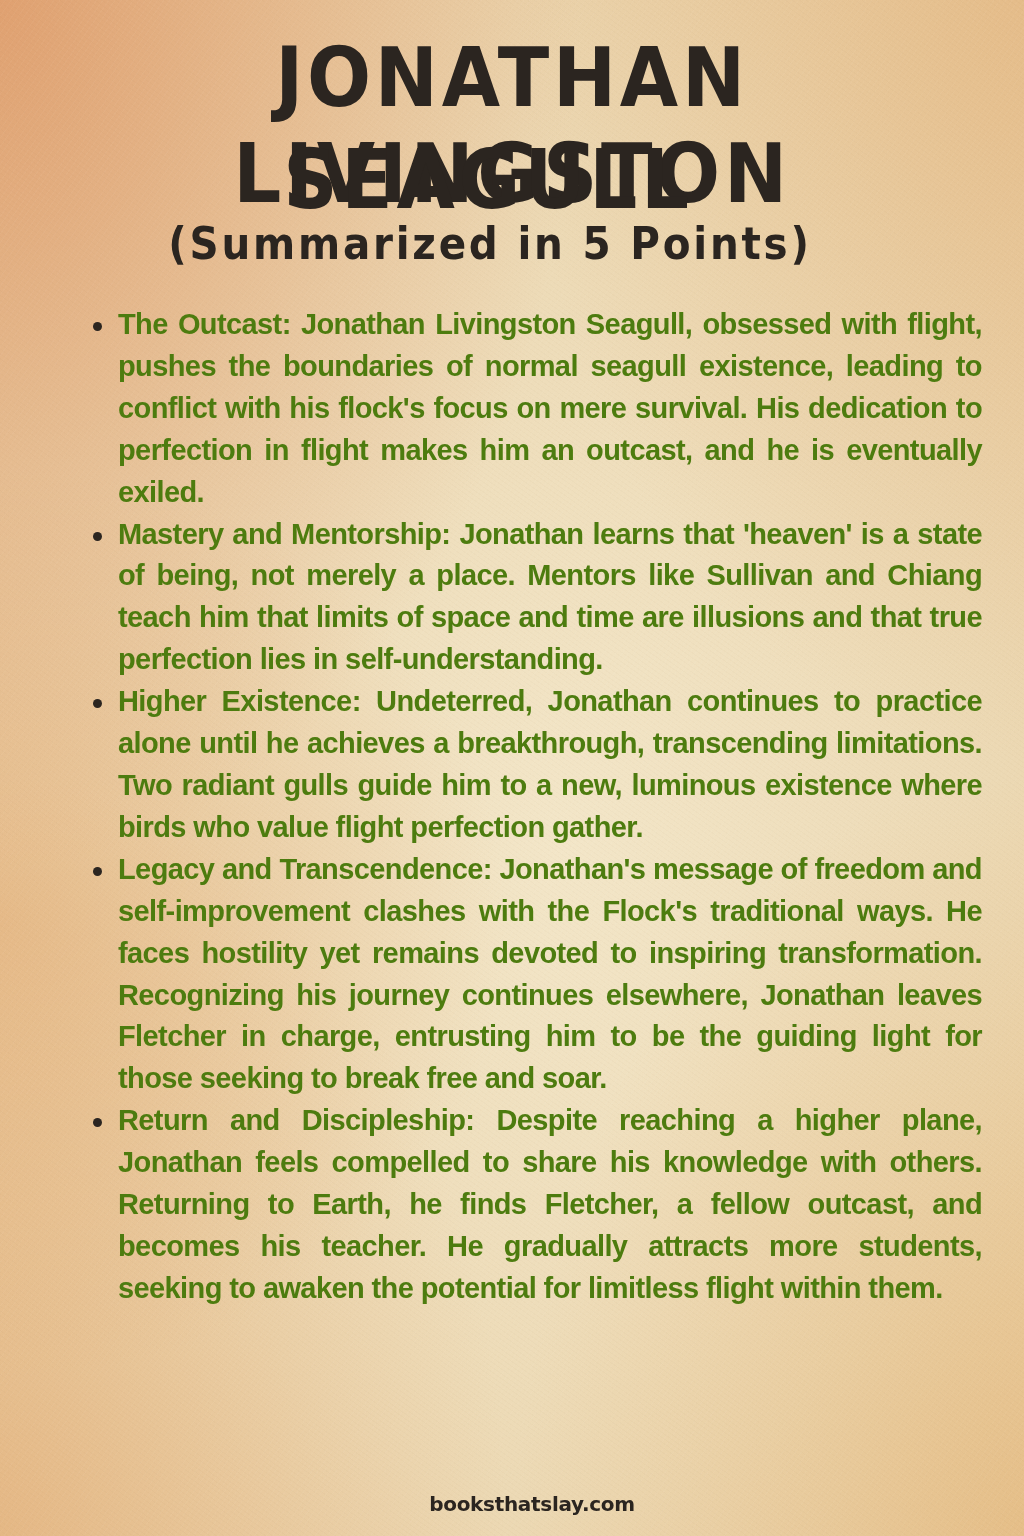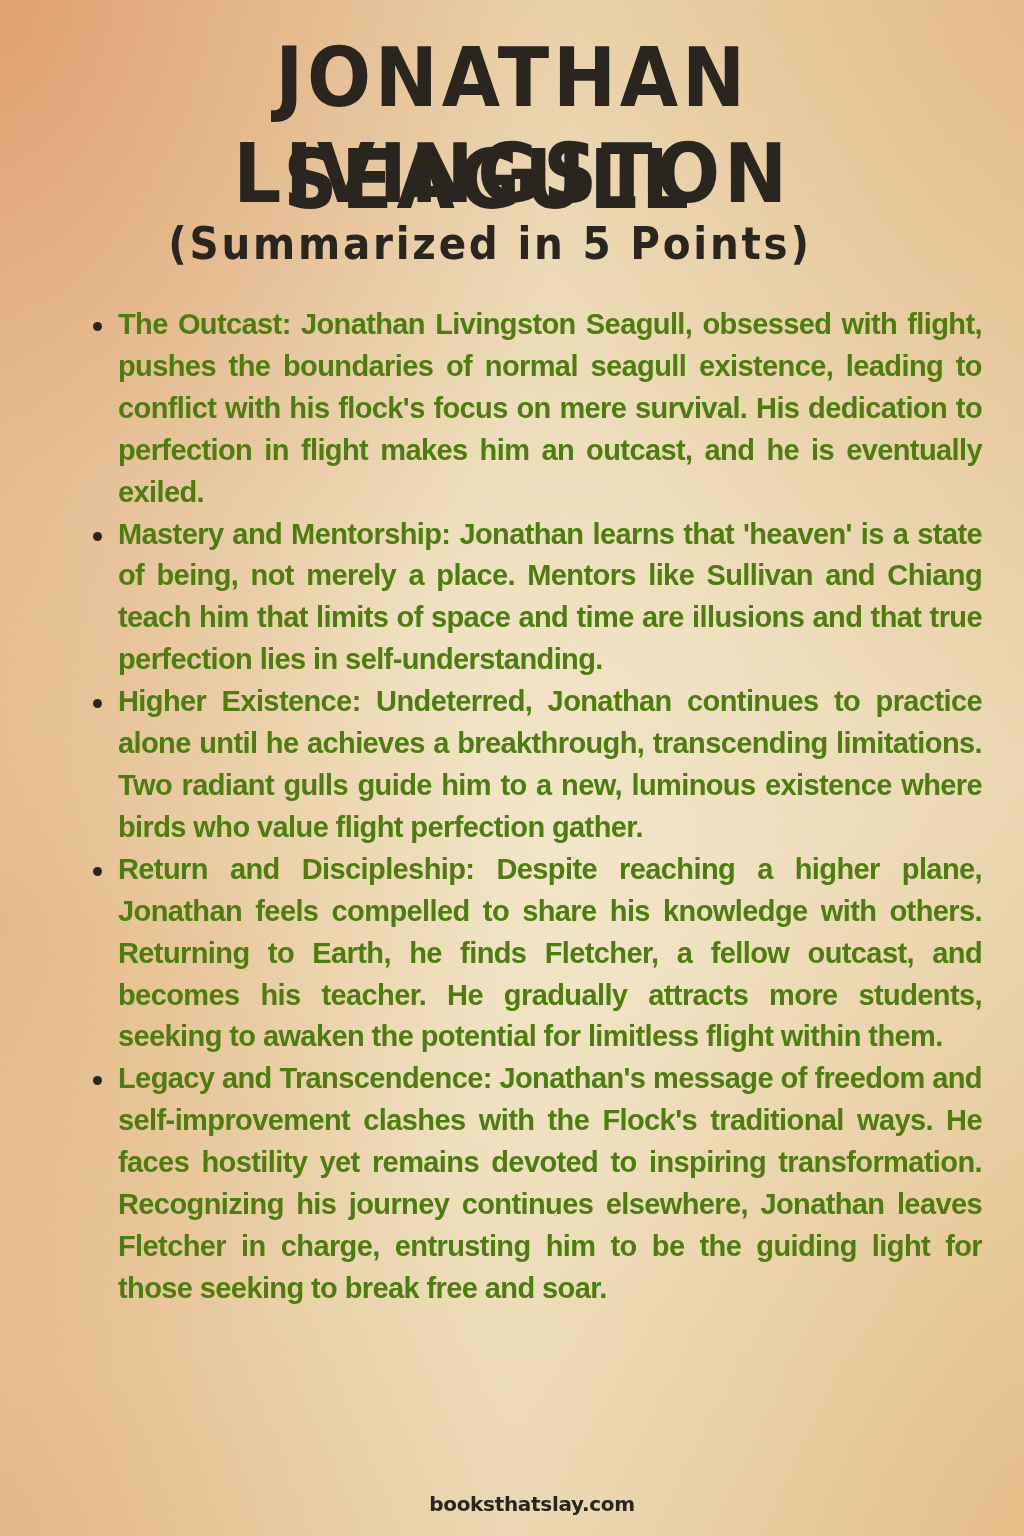--- a/index.html
+++ b/index.html
@@ -128,21 +128,21 @@
   <li class="point">
     <span class="bullet"></span>
     <span>Mastery and Mentorship: Jonathan learns that 'heaven' is a state of being, not merely a place. Mentors like Sullivan and Chiang teach him that limits of space and time are illusions and that true perfection lies in self-understanding.</span>
   </li>
   <li class="point">
     <span class="bullet"></span>
     <span>Higher Existence: Undeterred, Jonathan continues to practice alone until he achieves a breakthrough, transcending limitations. Two radiant gulls guide him to a new, luminous existence where birds who value flight perfection gather.</span>
   </li>
   <li class="point">
     <span class="bullet"></span>
-    <span>Return and Discipleship: Despite reaching a higher plane, Jonathan feels compelled to share his knowledge with others. Returning to Earth, he finds Fletcher, a fellow outcast, and becomes his teacher. He gradually attracts more students, seeking to awaken the potential for limitless flight within them.</span>
+    <span>Legacy and Transcendence: Jonathan's message of freedom and self-improvement clashes with the Flock's traditional ways. He faces hostility yet remains devoted to inspiring transformation. Recognizing his journey continues elsewhere, Jonathan leaves Fletcher in charge, entrusting him to be the guiding light for those seeking to break free and soar.</span>
   </li>
   <li class="point">
     <span class="bullet"></span>
-    <span>Legacy and Transcendence: Jonathan's message of freedom and self-improvement clashes with the Flock's traditional ways. He faces hostility yet remains devoted to inspiring transformation. Recognizing his journey continues elsewhere, Jonathan leaves Fletcher in charge, entrusting him to be the guiding light for those seeking to break free and soar.</span>
+    <span>Return and Discipleship: Despite reaching a higher plane, Jonathan feels compelled to share his knowledge with others. Returning to Earth, he finds Fletcher, a fellow outcast, and becomes his teacher. He gradually attracts more students, seeking to awaken the potential for limitless flight within them.</span>
   </li>
 </ul>
 
 <div class="footer">booksthatslay.com</div>
 
 </body></html>

